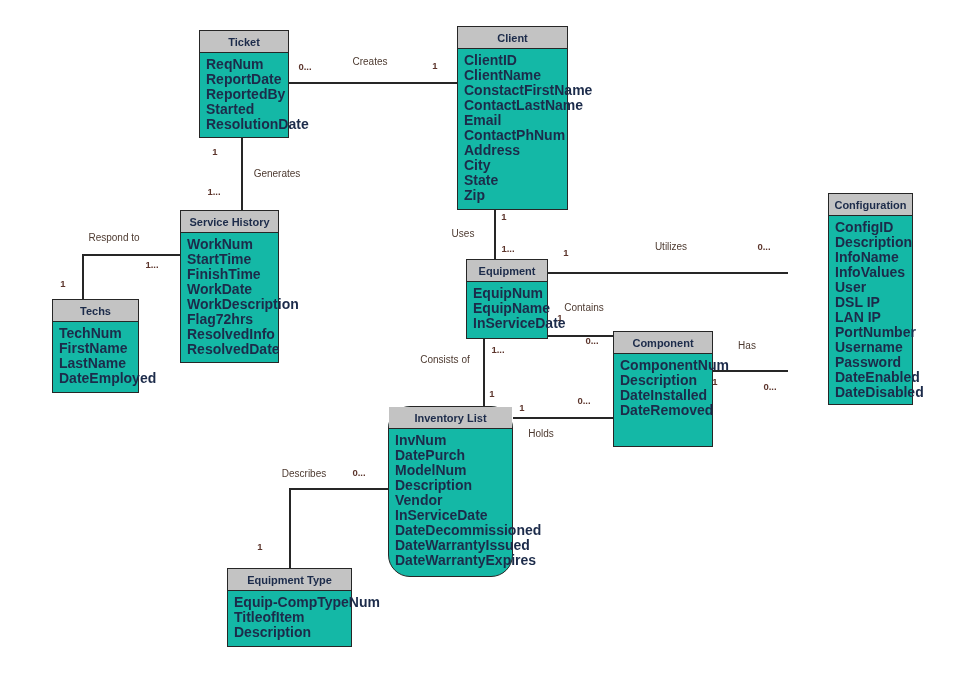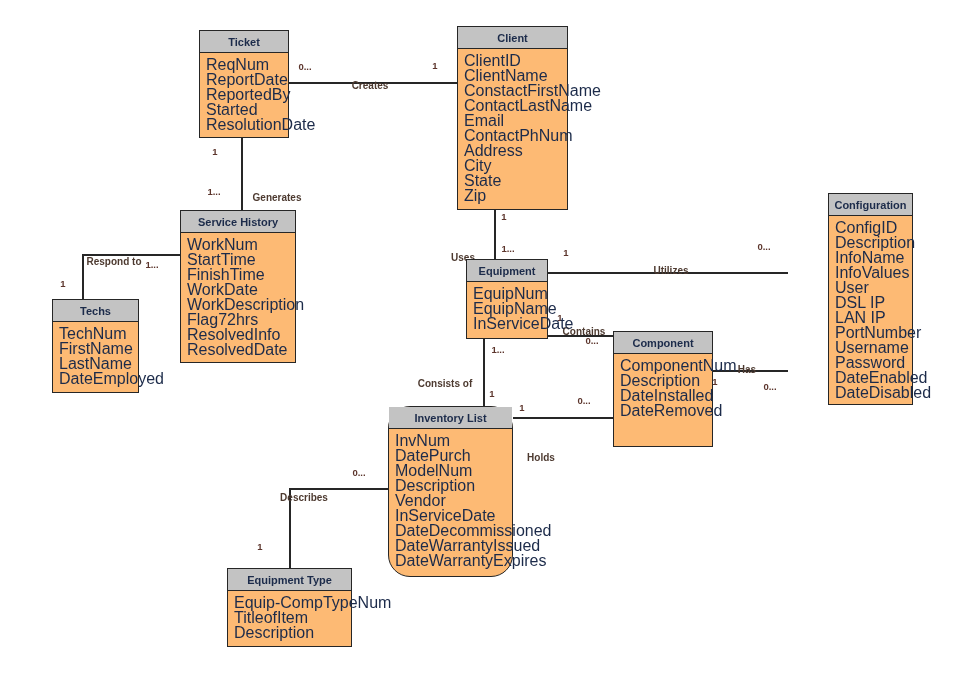--- a/index.html
+++ b/index.html
@@ -8,53 +8,52 @@
     width: 956px;
     height: 674px;
     background: #ffffff;
     font-family: "Liberation Sans", sans-serif;
     overflow: hidden;
   }
   .entity {
     position: absolute;
     box-sizing: border-box;
     border: 1.5px solid #262626;
-    background: #fdba74;
+    background: #14b8a6;
   }
   .entity-header {
     box-sizing: border-box;
     height: 22px;
     background: #c3c3c3;
     border-bottom: 1.5px solid #262626;
     display: flex;
     align-items: center;
     justify-content: center;
     font-size: 11px;
     font-weight: bold;
     color: #1c2b4a;
   }
   .entity-fields {
     padding: 4px 0 0 6px;
-    font-size: 16px;
+    font-size: 14px;
     line-height: 15px;
-    font-weight: 400;
+    font-weight: 700;
     color: #1c2b4a;
     white-space: nowrap;
   }
   .line { position: absolute; background: #262626; }
   .h-line { height: 1.5px; }
   .v-line { width: 1.5px; }
   .rel-label {
     position: absolute;
     transform: translate(-50%, -50%);
     font-size: 10px;
-    font-weight: 700;
+    font-weight: 400;
     color: #4d3a30;
     white-space: nowrap;
-    margin-top: 24px;
   }
   .card-label {
     position: absolute;
     transform: translate(-50%, -50%);
     font-size: 9.5px;
     font-weight: bold;
     color: #5c352c;
     white-space: nowrap;
   }
 </style>
@@ -132,21 +131,21 @@
       <div>ContactLastName</div>
       <div>Email</div>
       <div>ContactPhNum</div>
       <div>Address</div>
       <div>City</div>
       <div>State</div>
       <div>Zip</div>
     </div>
   </div>
 
-  <div class="entity" style="left:180px; top:210px; width:116px; height:153px;">
+  <div class="entity" style="left:180px; top:210px; width:99px; height:153px;">
     <div class="entity-header">
       <span>Service History</span>
     </div>
     <div class="entity-fields">
       <div>WorkNum</div>
       <div>StartTime</div>
       <div>FinishTime</div>
       <div>WorkDate</div>
       <div>WorkDescription</div>
       <div>Flag72hrs</div>

